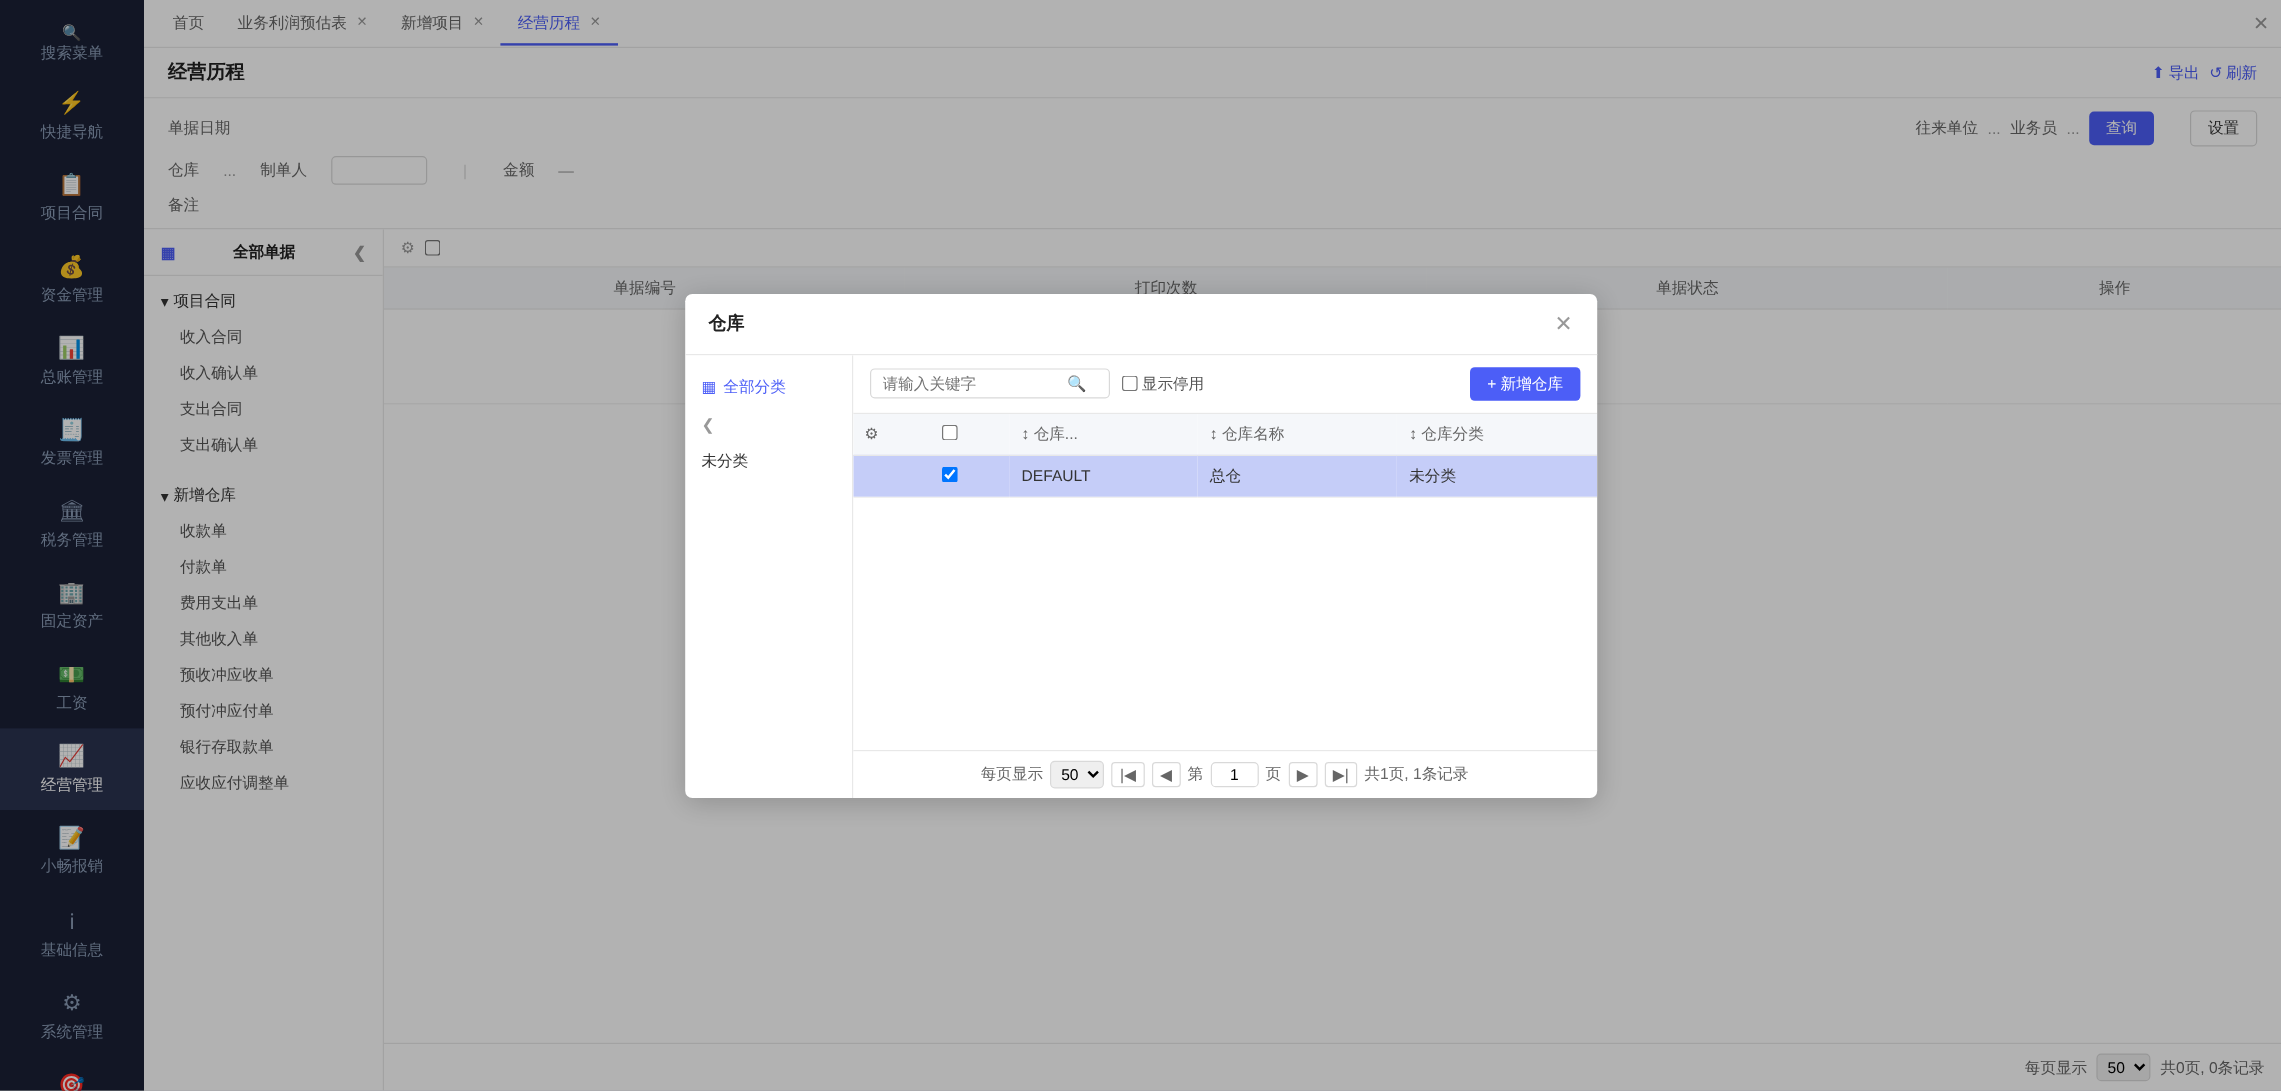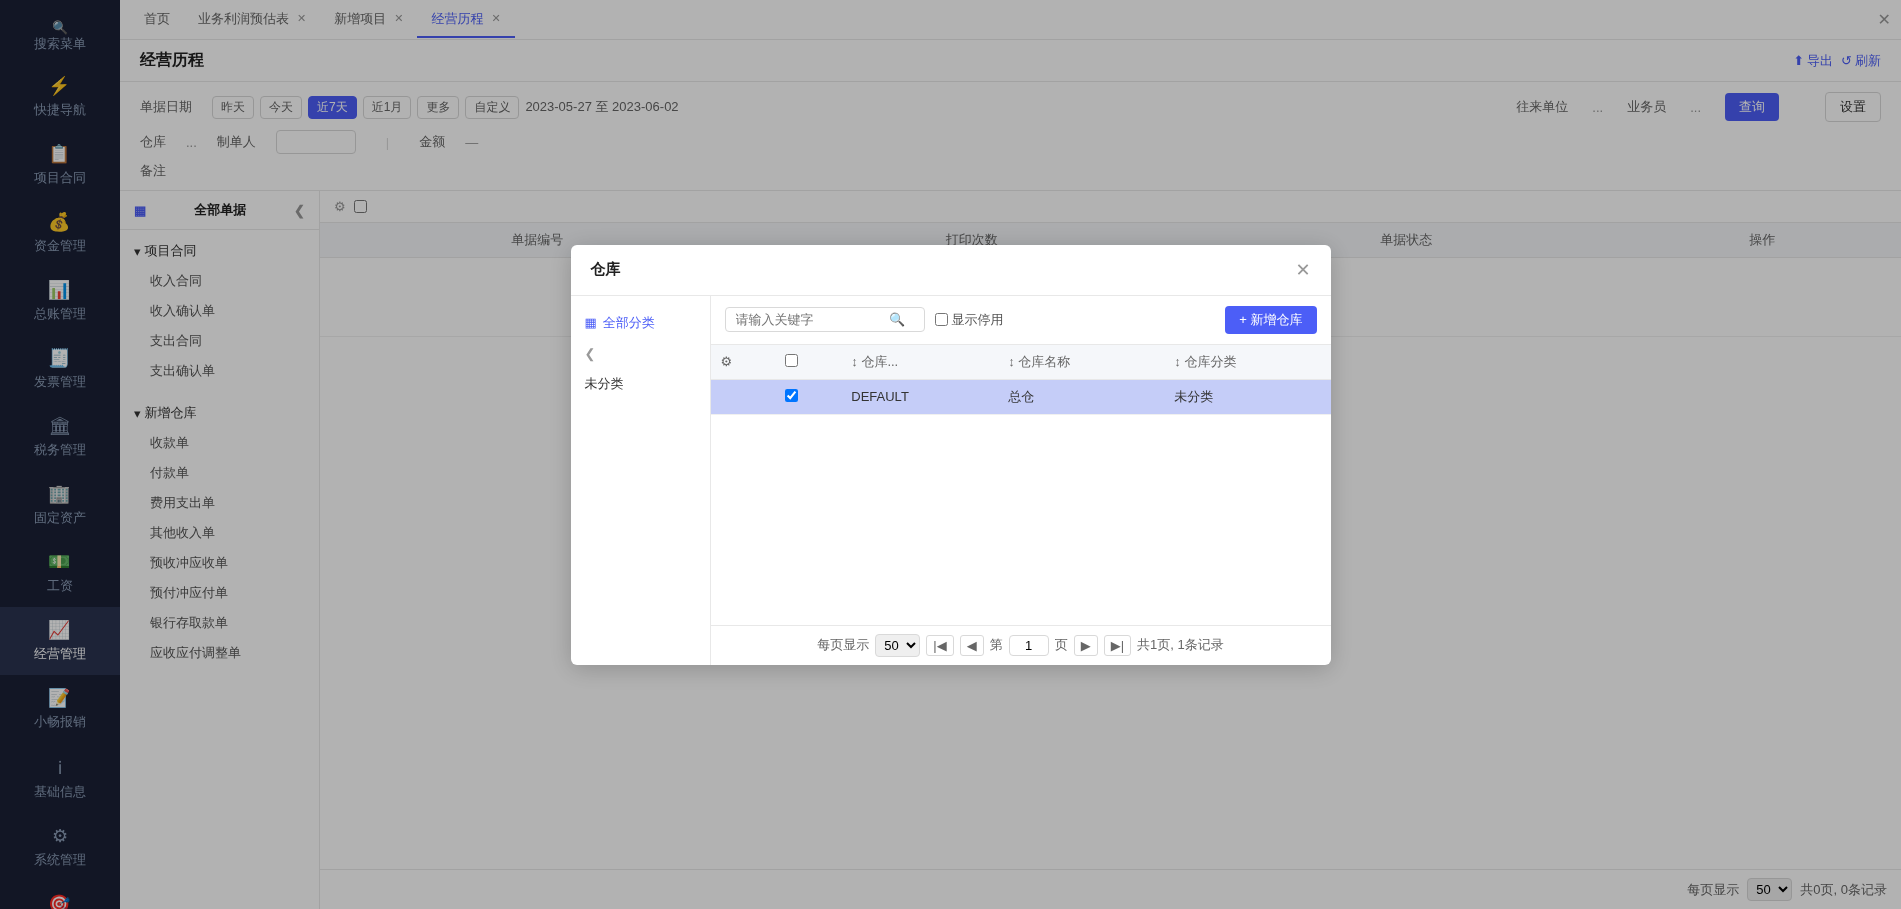--- a/index.html
+++ b/index.html
@@ -28,21 +28,21 @@
     .page-actions { display: flex; gap: 8px; }
     .btn-export, .btn-refresh { background: none; border: none; color: #4c5ef7; cursor: pointer; display: flex; align-items: center; gap: 3px; font-size: 13px; }
 
     
     .filter-area { background: #fff; padding: 10px 20px; flex-shrink: 0; border-bottom: 1px solid #e8e8e8; }
     .filter-row { display: flex; align-items: center; gap: 20px; margin-bottom: 8px; flex-wrap: wrap; }
     .filter-label { color: #666; white-space: nowrap; }
     .date-options { display: flex; gap: 6px; align-items: center; }
     .date-btn { padding: 2px 8px; border: 1px solid #d9d9d9; border-radius: 4px; cursor: pointer; color: #666; background: #fff; font-size: 12px; }
     .date-btn.active { background: #4c5ef7; color: #fff; border-color: #4c5ef7; }
-    .filter-right { margin-left: auto; display: flex; align-items: center; gap: 24px; }
+    .filter-right { margin-left: auto; display: flex; align-items: center; gap: 8px; }
     .filter-input { border: 1px solid #d9d9d9; border-radius: 4px; padding: 3px 8px; color: #999; font-size: 12px; min-width: 120px; }
     .dots { color: #999; }
     .btn-query { background: #4c5ef7; color: #fff; border: none; border-radius: 4px; padding: 5px 14px; cursor: pointer; font-size: 13px; }
     .btn-setting { background: #fff; color: #333; border: 1px solid #d9d9d9; border-radius: 4px; padding: 5px 14px; cursor: pointer; font-size: 13px; margin-left: 22px; }
 
     
     .filter-row2 { display: flex; align-items: center; gap: 20px; }
 
     
     .content { display: flex; flex: 1; overflow: hidden; background: #f0f2f5; }
@@ -189,29 +189,20 @@
       <button class="btn-refresh">
         <span>↺</span>
         <span>刷新</span>
       </button>
     </div>
   </div>
 
   <div class="filter-area">
     <div class="filter-row">
       <span class="filter-label">单据日期</span>
-      <div class="date-options">
-        <button class="date-btn">昨天</button>
-        <button class="date-btn">今天</button>
-        <button class="date-btn active">近7天</button>
-        <button class="date-btn">近1月</button>
-        <button class="date-btn">更多</button>
-        <button class="date-btn">自定义</button>
-        <span class="filter-label">2023-05-27 至 2023-06-02</span>
-      </div>
       <div class="filter-right">
         <span class="filter-label">往来单位</span>
         <span class="dots">...</span>
         <span class="filter-label">业务员</span>
         <span class="dots">...</span>
         <button class="btn-query">查询</button>
         <button class="btn-setting">设置</button>
       </div>
     </div>
     <div class="filter-row2">

